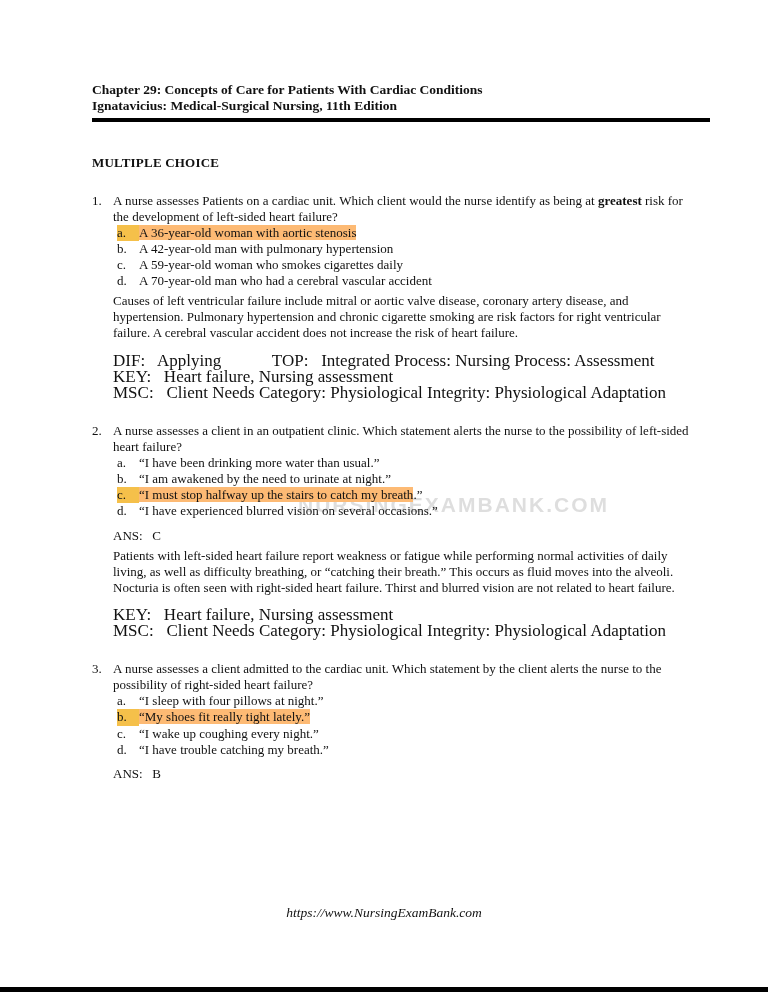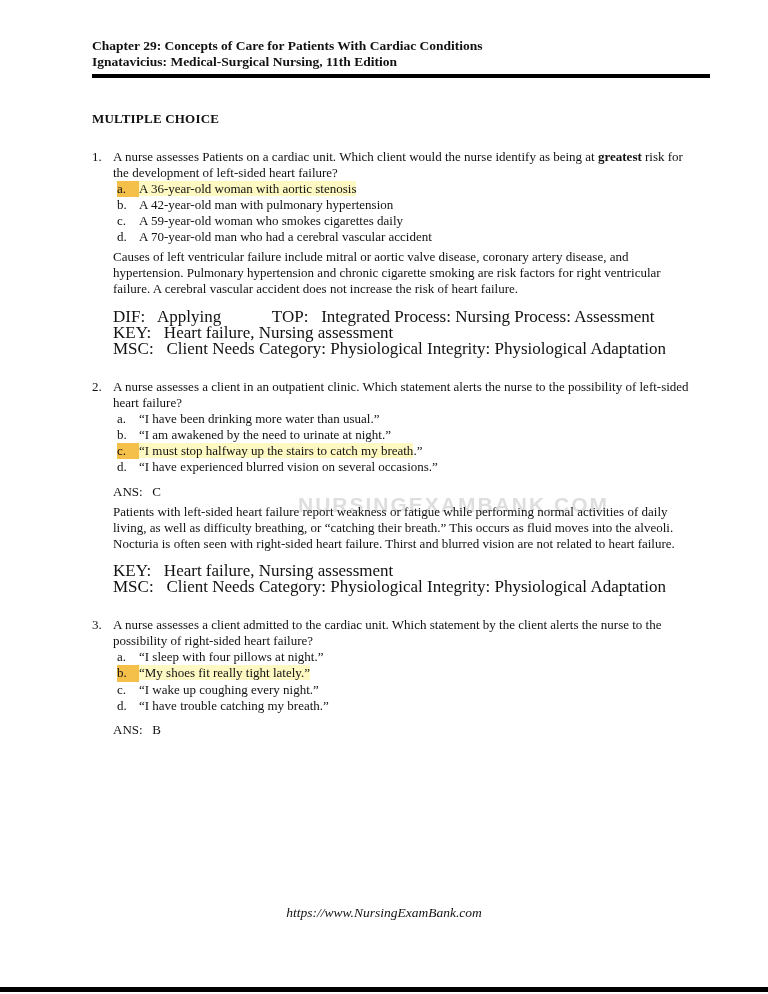--- a/index.html
+++ b/index.html
@@ -12,20 +12,21 @@
     color: #111111;
     font-family: "Liberation Serif", "DejaVu Serif", serif;
     font-size: 13px;
     line-height: 1.24;
     overflow: hidden;
   }
   .content {
     position: relative;
     z-index: 1;
     padding: 38px 58px 0 92px;
+    margin-top: 44px;
   }
   .head-line {
     font-weight: bold;
     font-size: 13.5px;
     line-height: 16px;
   }
   .rule {
     height: 3.5px;
     background: #000000;
     margin-top: 4px;
@@ -38,21 +39,21 @@
   }
   .question { display: flex; margin-top: 22px; }
   .qnum { flex: 0 0 21px; }
   .qbody { flex: 1; max-width: 587px; }
   .stem { }
   .options { }
   .opt { display: flex; margin-left: 4px; }
   .letter { flex: 0 0 22px; }
   .otext { flex: 1; }
   .hl-bg { background: #f5c04a; }
-  .otext .hl { background: #fef9c3; }
+  .otext .hl { background: #fdba74; }
   .ans { margin-top: 8px; white-space: pre-wrap; }
   .rationale { margin-top: 4px; }
   .meta-block { margin-top: 11px; }
   .meta { white-space: pre-wrap; font-size: 17px; line-height: 16.1px; }
   .footer {
     position: absolute;
     left: 0; right: 0;
     top: 905px;
     text-align: center;
     font-style: italic;

